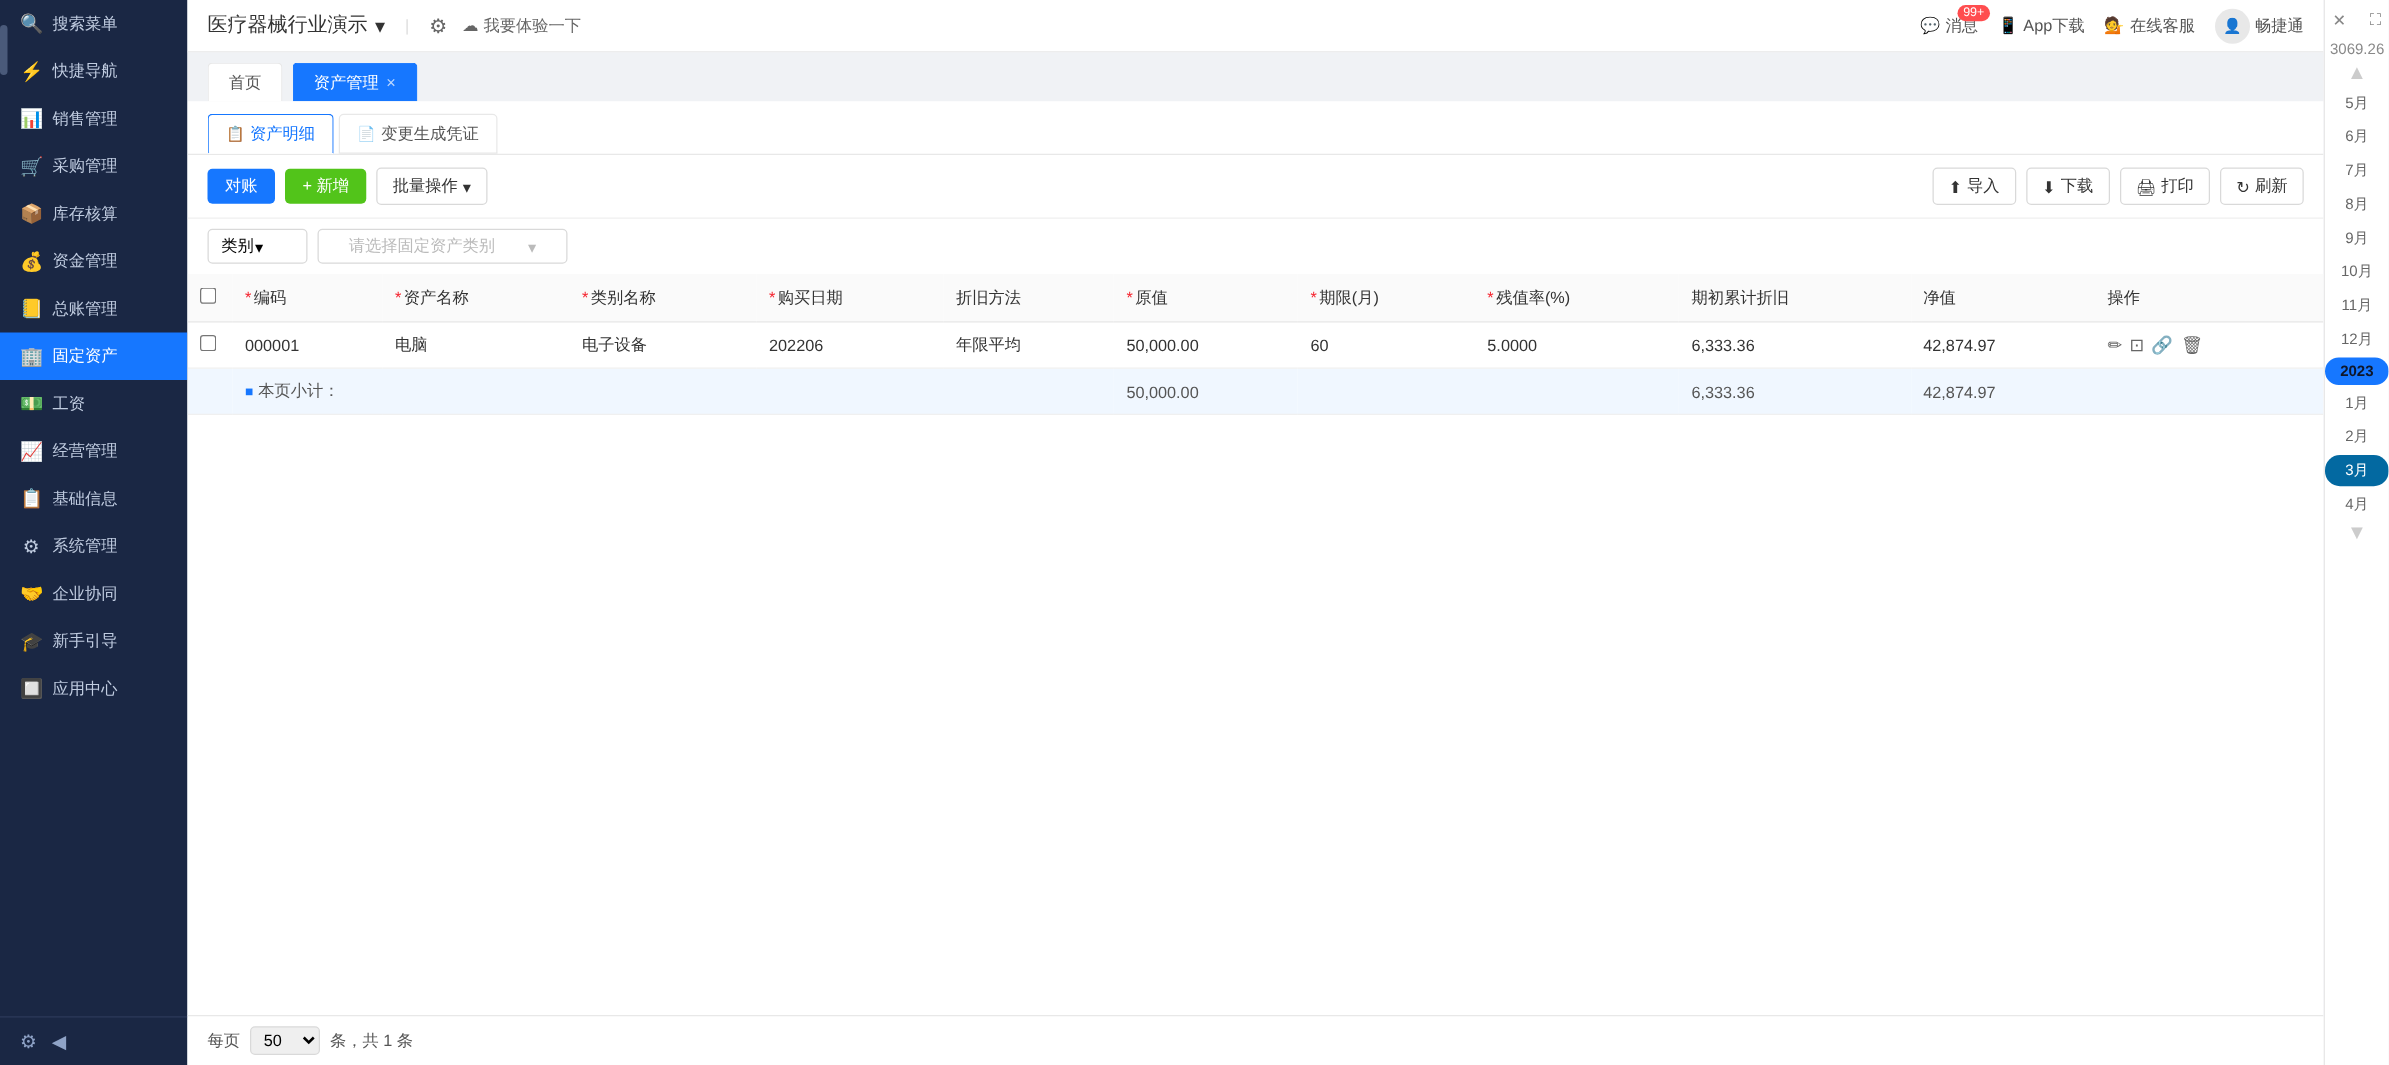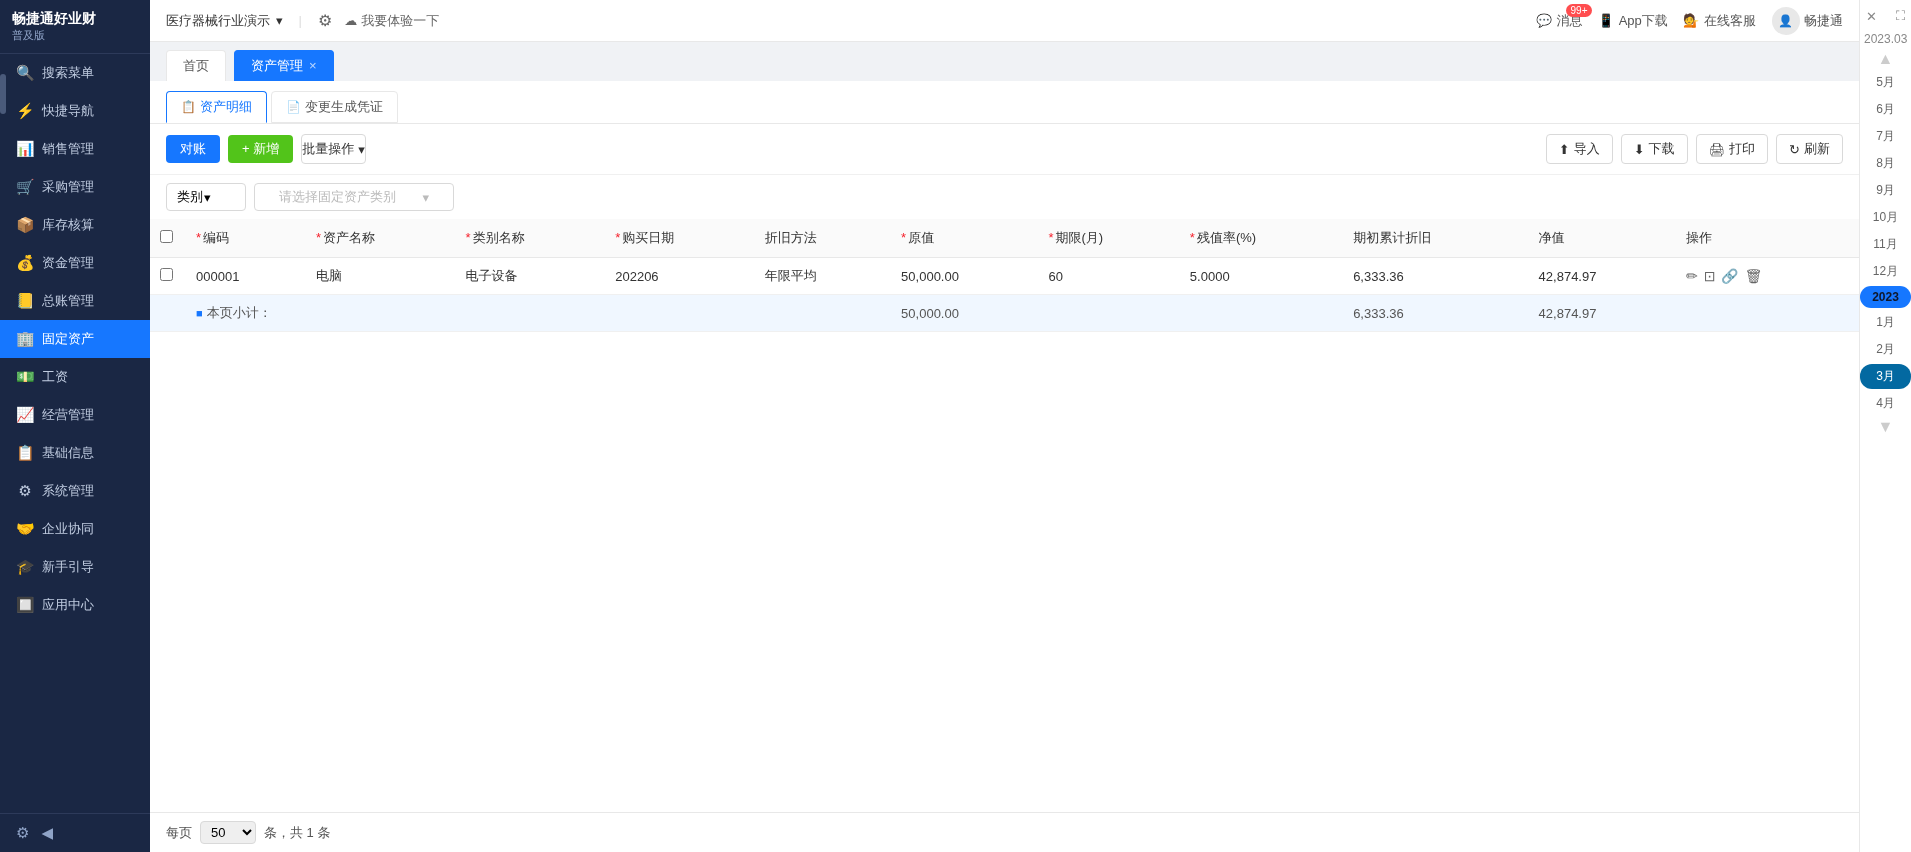--- a/index.html
+++ b/index.html
@@ -73,21 +73,21 @@
       padding: 0 16px;
       border-bottom: 1px solid #e8e8e8;
       gap: 12px;
       flex-shrink: 0;
     }
     .topbar-company {
       display: flex;
       align-items: center;
       gap: 6px;
       color: #333;
-      font-size: 13px;
+      font-size: 16px;
       cursor: pointer;
     }
     .topbar-divider { color: #ddd; margin: 0 4px; }
     .topbar-gear { color: #666; cursor: pointer; font-size: 16px; }
     .topbar-experience {
       display: flex;
       align-items: center;
       gap: 4px;
       color: #666;
       font-size: 13px;
@@ -225,21 +225,21 @@
       cursor: pointer;
       font-size: 13px;
       display: flex;
       align-items: center;
       gap: 4px;
     }
     .btn-batch {
       background: #fff;
       color: #333;
       border: 1px solid #d9d9d9;
-      padding: 5px 0;
+      padding: 5px 12px;
       border-radius: 4px;
       cursor: pointer;
       font-size: 13px;
       display: flex;
       align-items: center;
       gap: 4px;
     }
     .filter-area {
       display: flex;
       align-items: center;
@@ -363,24 +363,20 @@
       background: #0369a1;
       color: #fff;
       border-radius: 12px;
     }
     .nav-arrow { color: #ccc; cursor: pointer; font-size: 16px; text-align: center; }
   </style>
 </head>
 <body>
 
 <div class="sidebar">
-  <div class="sidebar-logo">
-    <div class="logo-title">畅捷通好业财</div>
-    <div class="logo-sub">普及版</div>
-  </div>
   <div style="width:6px;background:#2d3a5a;position:relative;display:flex;align-items:flex-start;cursor:pointer;align-self:stretch;">
     <div style="position:absolute;top:20px;width:6px;height:40px;background:#4a5a7a;border-radius:3px;"></div>
   </div>
   <div class="sidebar-scroll" id="sidebar-nav">
       <div class="sidebar-item">
         <span class="icon">🔍</span>
         <span>搜索菜单</span>
       </div>
       <div class="sidebar-item">
         <span class="icon">⚡</span>
@@ -599,21 +595,21 @@
     </div>
 
   </div>
 </div>
 
 <div class="right-panel">
   <div class="right-panel-header">
     <span style="font-size:13px;color:#888;cursor:pointer;">✕</span>
     <span style="font-size:13px;color:#888;cursor:pointer;">⛶</span>
   </div>
-  <div style="font-size:12px;color:#888;padding:2px 4px;text-align:right;width:100%;">2023.03</div>
+  <div style="font-size:12px;color:#888;padding:2px 4px;text-align:right;width:100%;">3069.26</div>
   <div class="nav-arrow">▲</div>
   <div class="year-month-item">5月</div>
   <div class="year-month-item">6月</div>
   <div class="year-month-item">7月</div>
   <div class="year-month-item">8月</div>
   <div class="year-month-item">9月</div>
   <div class="year-month-item">10月</div>
   <div class="year-month-item">11月</div>
   <div class="year-month-item">12月</div>
   <div class="year-month-item current-year">2023</div>

